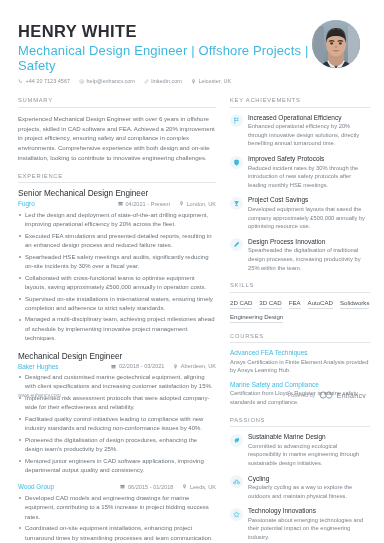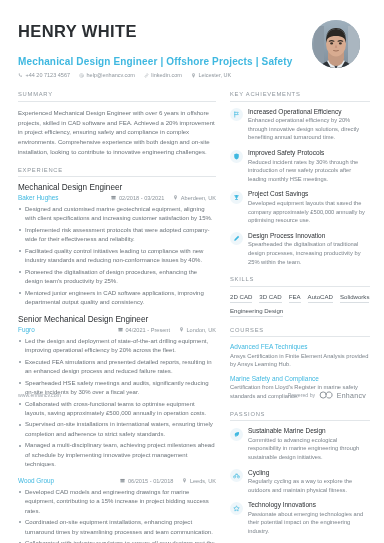--- a/index.html
+++ b/index.html
@@ -13,22 +13,22 @@
   .page { position: relative; width: 384px; height: 409px; padding: 18px 24px 0 18px; }
 
   
   .header { display: flex; align-items: flex-start; justify-content: space-between; }
   .hdr-left { padding-top: 4px; }
   .name {
     font-size: 16.5px; font-weight: bold; letter-spacing: 0.4px;
     color: #2b2f33; line-height: 1.1;
   }
   .headline {
-    margin-top: 16px; font-size: 10px; letter-spacing: 0.15px;
-    color: #3fb8e0; font-weight: bold;
+    margin-top: 3px; font-size: 13px; letter-spacing: 0.15px;
+    color: #3fb8e0; font-weight: normal;
   }
   .contacts { margin-top: 5px; display: flex; align-items: center; gap: 9px; flex-wrap: wrap; }
   .contact { display: flex; align-items: center; gap: 2.5px; font-size: 5.5px; color: #8d959c; }
   .contact .ic { width: 5px; height: 5px; display: block; opacity: .75; }
   .avatar {
     width: 48px; height: 48px; border-radius: 50%;
     overflow: hidden; flex: 0 0 auto; margin-top: 2px;
     background: #b9c2c9;
   }
   .avatar svg { display: block; width: 100%; height: 100%; }
@@ -187,47 +187,20 @@
 
       <div class="sec">
         <div class="sec-title">SUMMARY</div>
         <div class="para">Experienced Mechanical Design Engineer with over 6 years in offshore projects, skilled in CAD software and FEA. Achieved a 20% improvement in project efficiency, ensuring safety and compliance in complex environments. Comprehensive experience with both design and on-site installation, looking to contribute to innovative engineering challenges.</div>
       </div>
 
       <div class="sec">
         <div class="sec-title">EXPERIENCE</div>
 
         <div class="job">
-          <div class="job-title">Mechanical Design Engineer</div>
-          <div class="job-meta">
-            <span class="company">Baker Hughes</span>
-            <span class="meta-item">
-              <span class="ic"><svg viewBox="0 0 16 16" fill="#8d959c">
-                    <rect x="1.5" y="3" width="13" height="11.5" rx="1"></rect>
-                    <rect x="1.5" y="3" width="13" height="3" fill="#6f767d"></rect>
-                  </svg></span>
-              <span>02/2018 - 03/2021</span>
-            </span>
-            <span class="meta-item">
-              <span class="ic"><svg viewBox="0 0 16 16" fill="#8d959c">
-                    <path d="M8 1a4.4 4.4 0 0 0-4.4 4.4C3.6 9 8 15 8 15s4.4-6 4.4-9.6A4.4 4.4 0 0 0 8 1zm0 6a1.7 1.7 0 1 1 0-3.4A1.7 1.7 0 0 1 8 7z"></path>
-                  </svg></span>
-              <span>Aberdeen, UK</span>
-            </span>
-          </div>
-          <ul class="bullets">
-            <li>Designed and customised marine geotechnical equipment, aligning with client specifications and increasing customer satisfaction by 15%.</li>
-            <li>Implemented risk assessment protocols that were adopted company-wide for their effectiveness and reliability.</li>
-            <li>Facilitated quality control initiatives leading to compliance with new industry standards and reducing non-conformance issues by 40%.</li>
-            <li>Pioneered the digitalisation of design procedures, enhancing the design team's productivity by 25%.</li>
-            <li>Mentored junior engineers in CAD software applications, improving departmental output quality and consistency.</li>
-          </ul>
-        </div>
-
-        <div class="job">
           <div class="job-title">Senior Mechanical Design Engineer</div>
           <div class="job-meta">
             <span class="company">Fugro</span>
             <span class="meta-item">
               <span class="ic"><svg viewBox="0 0 16 16" fill="#8d959c">
                     <rect x="1.5" y="3" width="13" height="11.5" rx="1"></rect>
                     <rect x="1.5" y="3" width="13" height="3" fill="#6f767d"></rect>
                   </svg></span>
               <span>04/2021 - Present</span>
             </span>
@@ -238,20 +211,47 @@
               <span>London, UK</span>
             </span>
           </div>
           <ul class="bullets">
             <li>Led the design and deployment of state-of-the-art drilling equipment, improving operational efficiency by 20% across the fleet.</li>
             <li>Executed FEA simulations and presented detailed reports, resulting in an enhanced design process and reduced failure rates.</li>
             <li>Spearheaded HSE safety meetings and audits, significantly reducing on-site incidents by 30% over a fiscal year.</li>
             <li>Collaborated with cross-functional teams to optimise equipment layouts, saving approximately £500,000 annually in operation costs.</li>
             <li>Supervised on-site installations in international waters, ensuring timely completion and adherence to strict safety standards.</li>
             <li>Managed a multi-disciplinary team, achieving project milestones ahead of schedule by implementing innovative project management techniques.</li>
+          </ul>
+        </div>
+
+        <div class="job">
+          <div class="job-title">Mechanical Design Engineer</div>
+          <div class="job-meta">
+            <span class="company">Baker Hughes</span>
+            <span class="meta-item">
+              <span class="ic"><svg viewBox="0 0 16 16" fill="#8d959c">
+                    <rect x="1.5" y="3" width="13" height="11.5" rx="1"></rect>
+                    <rect x="1.5" y="3" width="13" height="3" fill="#6f767d"></rect>
+                  </svg></span>
+              <span>02/2018 - 03/2021</span>
+            </span>
+            <span class="meta-item">
+              <span class="ic"><svg viewBox="0 0 16 16" fill="#8d959c">
+                    <path d="M8 1a4.4 4.4 0 0 0-4.4 4.4C3.6 9 8 15 8 15s4.4-6 4.4-9.6A4.4 4.4 0 0 0 8 1zm0 6a1.7 1.7 0 1 1 0-3.4A1.7 1.7 0 0 1 8 7z"></path>
+                  </svg></span>
+              <span>Aberdeen, UK</span>
+            </span>
+          </div>
+          <ul class="bullets">
+            <li>Designed and customised marine geotechnical equipment, aligning with client specifications and increasing customer satisfaction by 15%.</li>
+            <li>Implemented risk assessment protocols that were adopted company-wide for their effectiveness and reliability.</li>
+            <li>Facilitated quality control initiatives leading to compliance with new industry standards and reducing non-conformance issues by 40%.</li>
+            <li>Pioneered the digitalisation of design procedures, enhancing the design team's productivity by 25%.</li>
+            <li>Mentored junior engineers in CAD software applications, improving departmental output quality and consistency.</li>
           </ul>
         </div>
 
         <div class="job">
           <div class="job-meta">
             <span class="company">Wood Group</span>
             <span class="meta-item">
               <span class="ic"><svg viewBox="0 0 16 16" fill="#8d959c">
                     <rect x="1.5" y="3" width="13" height="11.5" rx="1"></rect>
                     <rect x="1.5" y="3" width="13" height="3" fill="#6f767d"></rect>

